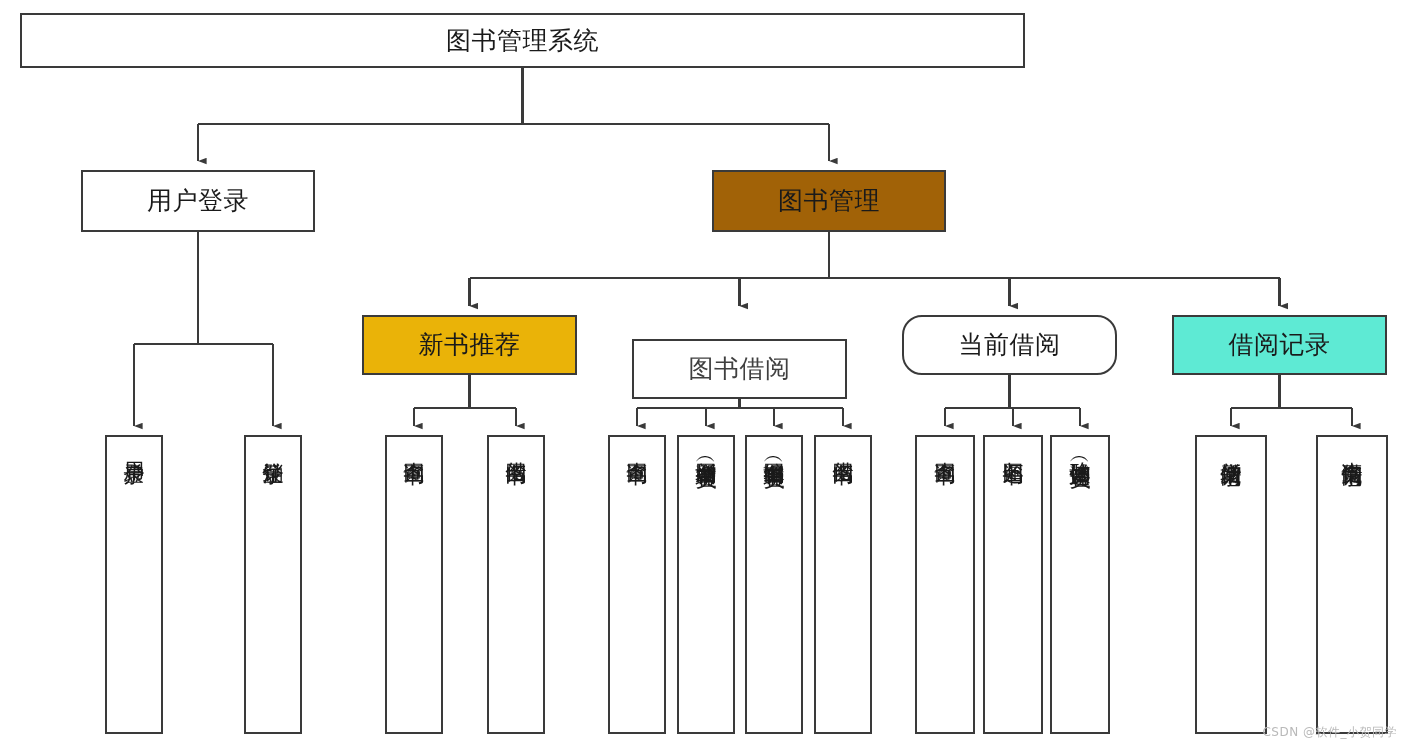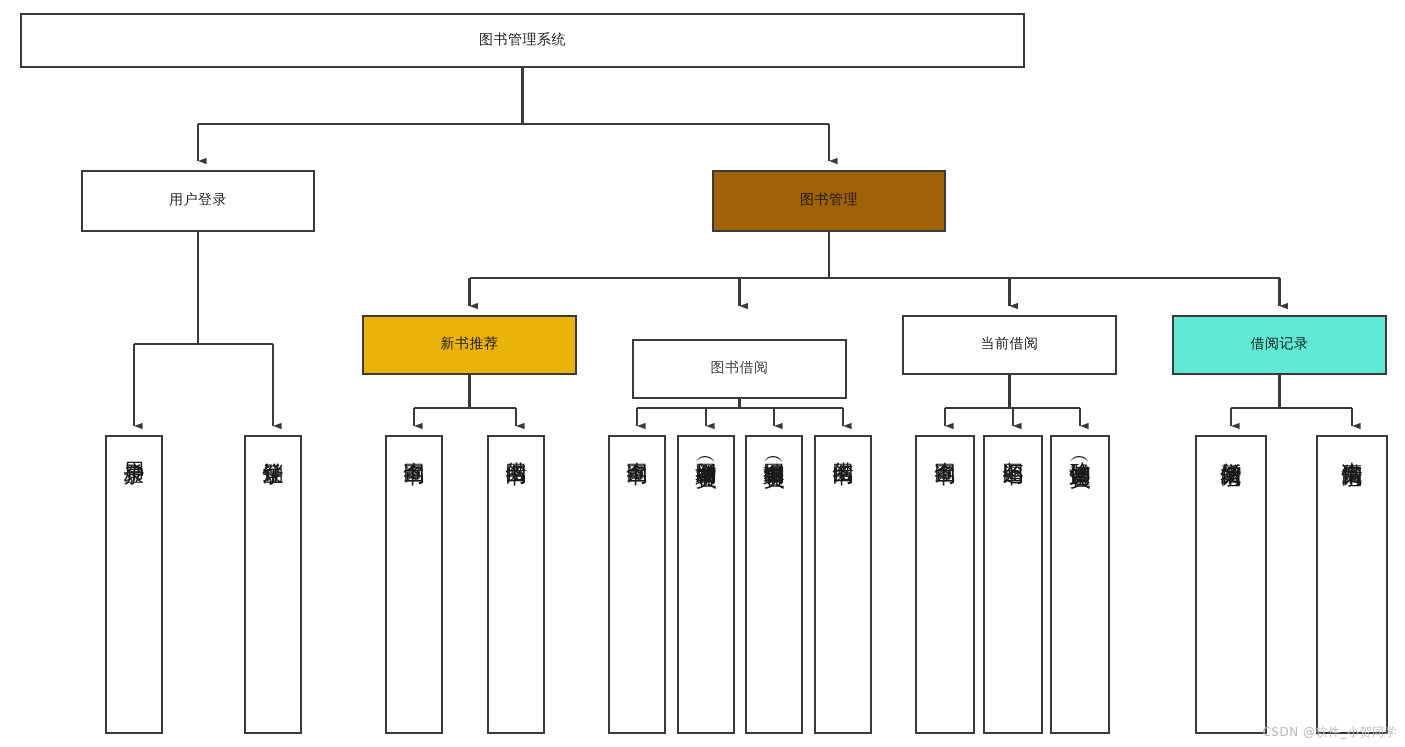--- a/index.html
+++ b/index.html
@@ -38,22 +38,21 @@
     color: #1a1a1a;
   }
   .node .label {
     display: block;
     text-align: center;
     line-height: 1.12;
     letter-spacing: 0.5px;
   }
   .node.horizontal .label {
     writing-mode: horizontal-tb;
-    font-size: 14px;
-    font-family: Liberation Mono, monospace;
+    font-size: 25px;
   }
   .node.vertical {
     align-items: flex-start;
     justify-content: center;
     padding-top: 8px;
   }
   .node.vertical .label {
     writing-mode: vertical-rl;
     text-orientation: upright;
     font-size: 21px;
@@ -128,21 +127,21 @@
       </div>
       <div class="node horizontal" style="left: 712px; top: 170px; width: 234px; height: 62px; border-color: rgb(58, 58, 58); background: #a16207; color: rgb(26, 26, 26);">
         <span class="label">图书管理</span>
       </div>
       <div class="node horizontal" style="left: 362px; top: 315px; width: 215px; height: 60px; border-color: rgb(58, 58, 58); background: #eab308; color: rgb(26, 26, 26);">
         <span class="label">新书推荐</span>
       </div>
       <div class="node horizontal" style="left: 632px; top: 315px; width: 215px; height: 60px; border-color: rgb(58, 58, 58); background: rgb(255, 255, 255); color: #404040; margin-top: 24px;">
         <span class="label">图书借阅</span>
       </div>
-      <div class="node horizontal" style="left: 902px; top: 315px; width: 215px; height: 60px; border-color: rgb(58, 58, 58); background: rgb(255, 255, 255); color: rgb(26, 26, 26);">
+      <div class="node horizontal" style="left: 902px; top: 315px; width: 215px; height: 60px; border-color: rgb(58, 58, 58); background: rgb(255, 255, 255); color: rgb(26, 26, 26); border-radius: 20px;">
         <span class="label">当前借阅</span>
       </div>
       <div class="node horizontal" style="left: 1172px; top: 315px; width: 215px; height: 60px; border-color: rgb(58, 58, 58); background: #5eead4; color: rgb(26, 26, 26);">
         <span class="label">借阅记录</span>
       </div>
       <div class="node vertical" style="left: 105px; top: 435px; width: 58px; height: 299px; border-color: rgb(58, 58, 58); background: rgb(255, 255, 255); color: rgb(26, 26, 26);">
         <span class="label">用户登录</span>
       </div>
       <div class="node vertical" style="left: 244px; top: 435px; width: 58px; height: 299px; border-color: rgb(58, 58, 58); background: rgb(255, 255, 255); color: rgb(26, 26, 26);">
         <span class="label">注销登录</span>

